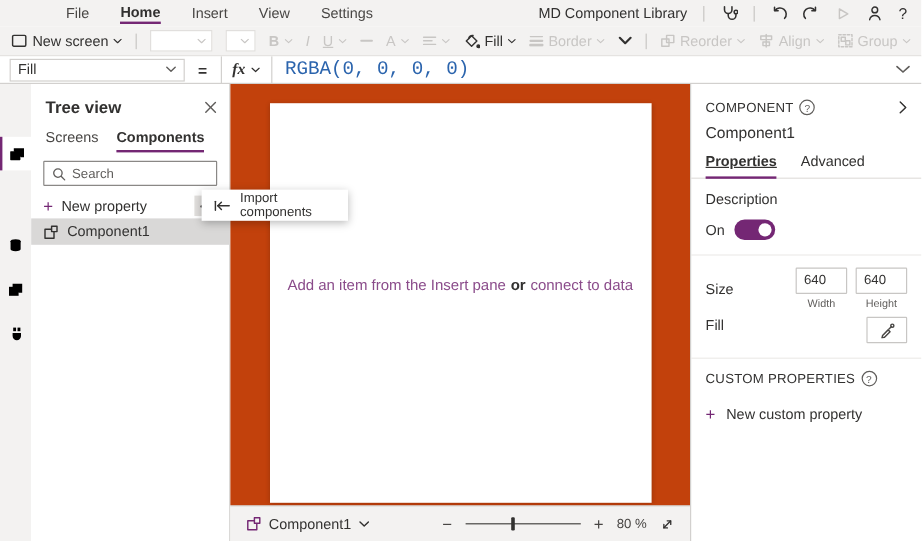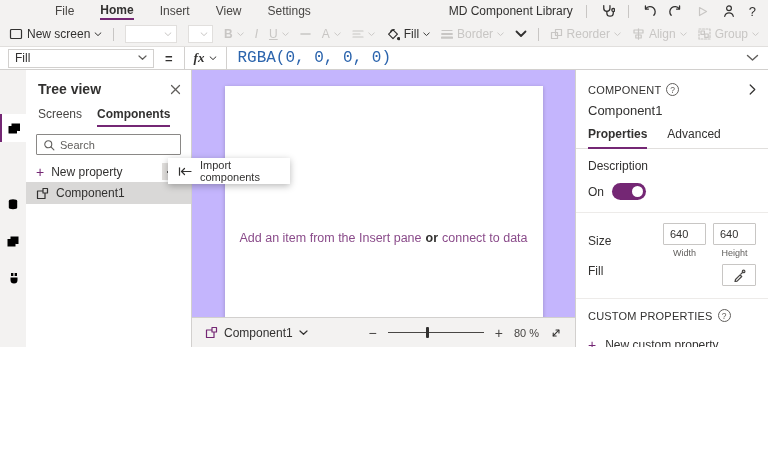--- a/index.html
+++ b/index.html
@@ -1,18 +1,18 @@
 <!DOCTYPE html>
 <html><head>
 <meta charset="utf-8">
 <style>
   * { box-sizing: border-box; margin: 0; padding: 0; }
   html,body { background:#fff; }
   .app {
-    width:768px; height:347px; position:relative; overflow:hidden;
+    width:768px; height:451px; position:relative; overflow:hidden;
     font-family:"Liberation Sans", sans-serif; color:#323130; background:#fff;
     font-size:12px; -webkit-font-smoothing:antialiased;
   }
   svg { display:block; }
   .ic { display:inline-flex; align-items:center; justify-content:center; flex:none; }
   .ic svg { fill:none; stroke:currentColor; stroke-width:1.2; stroke-linecap:round; stroke-linejoin:round; }
 
   
   .menubar { height:22px; background:#f3f2f1; display:flex; align-items:center; padding-left:55px; }
   .menu-item { margin-right:26px; color:#484644; cursor:default; }
@@ -64,21 +64,21 @@
   .tp-search input { border:none; outline:none; flex:1; min-width:0; font-size:11px; font-family:inherit; color:#323130; background:transparent; }
   .tp-search input::placeholder { color:#605e5c; }
   .tp-row { height:21px; display:flex; align-items:center; padding:0 10px; gap:7px; }
   .plus { color:#742774; font-size:14px; line-height:1; }
   .more-btn { margin-left:auto; width:19px; height:17px; background:#e1dfdd; display:flex; align-items:center; justify-content:center; color:#323130; }
   .tp-row.selected { background:#d9d8d7; height:22px; }
   .tree-comp-icon { color:#323130; }
 
   
   .center { flex:1; display:flex; flex-direction:column; min-width:0; }
-  .canvas-area { flex:1; background:#c4b5fd; position:relative; overflow:hidden; }
+  .canvas-area { flex:1; background:#c2410c; position:relative; overflow:hidden; }
   .canvas { width:318px; height:333px; background:#fff; margin:16px auto 0; box-shadow:0 1px 4px rgba(0,0,0,.22); position:relative; }
   .hint { position:absolute; top:145px; left:0; right:0; text-align:center; font-size:12.5px; white-space:nowrap; }
   .hint-link { color:#8a4b8a; }
   .hint-or { color:#323130; font-weight:700; margin:0 4px; }
 
   .bottombar { height:30px; background:#f3f2f1; border-top:1px solid #d2d0ce; display:flex; align-items:center; padding:0 13px; }
   .bb-left { display:flex; align-items:center; gap:6px; }
   .bb-comp-icon { color:#742774; }
   .bb-right { margin-left:auto; display:flex; align-items:center; gap:11px; color:#323130; }
   .zoom-sign { font-size:14px; color:#484644; }
@@ -89,21 +89,21 @@
   .expand { color:#323130; }
 
   
   .rightpanel { width:193px; background:#fff; border-left:1px solid #d2d0ce; }
   .rp-head { display:flex; align-items:center; gap:5px; padding:13px 12px 0; font-size:11px; color:#323130; letter-spacing:.2px; }
   .qcircle { width:13px; height:13px; border:1px solid #605e5c; border-radius:50%; font-size:8.5px; color:#605e5c; display:inline-flex; align-items:center; justify-content:center; }
   .rp-expand { margin-left:auto; color:#323130; }
   .rp-name { padding:7px 12px 9px; font-size:13px; }
   .rp-tabs { display:flex; gap:20px; padding:0 12px; border-bottom:1px solid #e1dfdd; }
   .rp-tab { padding-bottom:6px; color:#323130; }
-  .rp-tab.active { font-weight:700; border-bottom:2px solid #742774; margin-bottom:-1px; }
+  .rp-tab.active { font-weight:700; border-bottom:2px solid #742774; margin-bottom:-1px;text-decoration:underline; }
   .rp-row { display:flex; align-items:center; padding:10px 12px 0; }
   .rp-label { flex:1; color:#323130; }
   .rp-input { height:22px; border:1px solid #c8c6c4; border-radius:1px; font-size:11px; font-family:inherit; color:#323130; padding:0 6px; outline:none; background:#fff; }
   .desc-input { width:89px; }
   .toggle-on { margin-right:8px; }
   .toggle { width:34px; height:17px; background:#742774; border-radius:9px; position:relative; }
   .toggle-knob { position:absolute; right:3px; top:3px; width:11px; height:11px; background:#fff; border-radius:50%; }
   .rp-divider { height:1px; background:#edebe9; margin-top:12px; }
   .size-inputs { display:flex; gap:7px; }
   .size-col { display:flex; flex-direction:column; align-items:center; }

